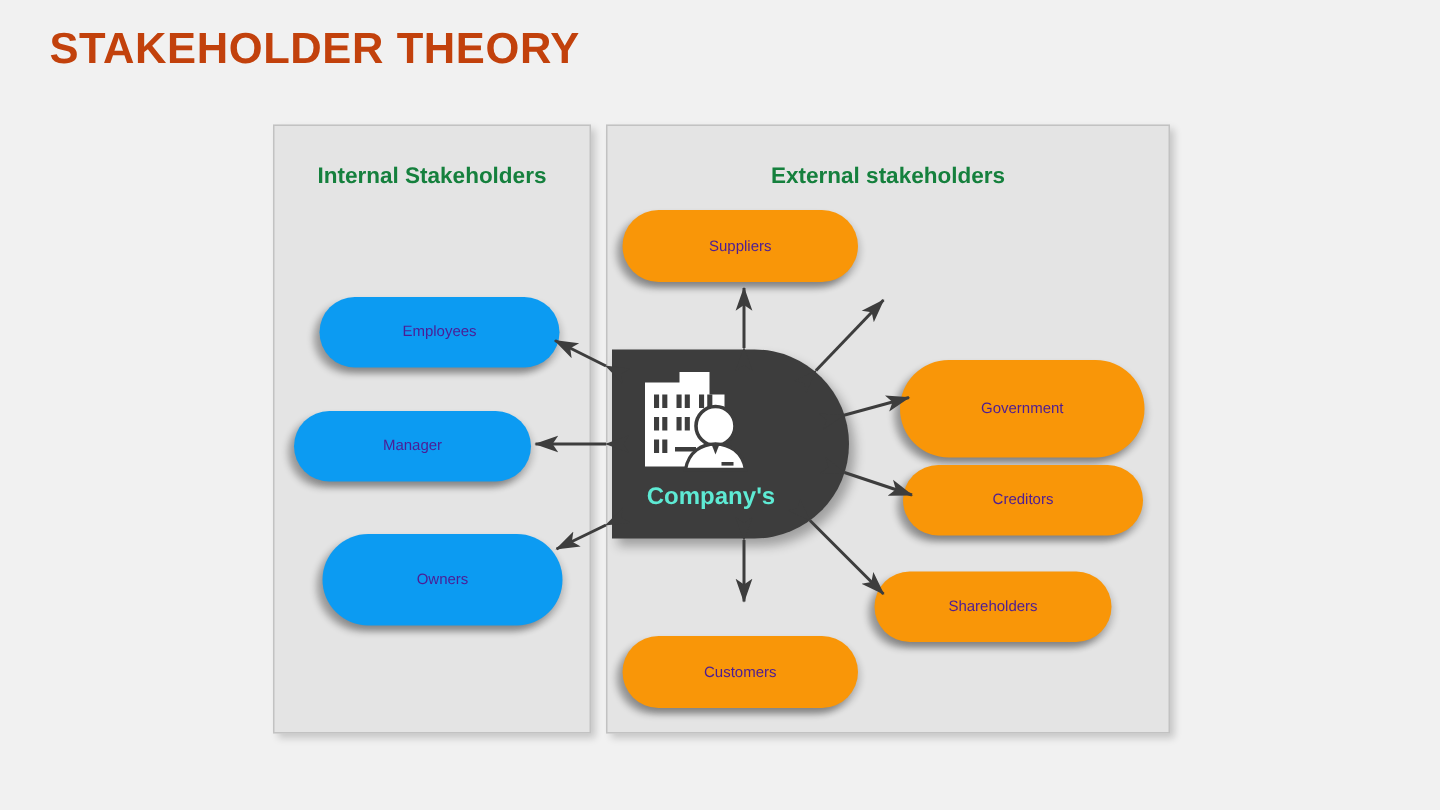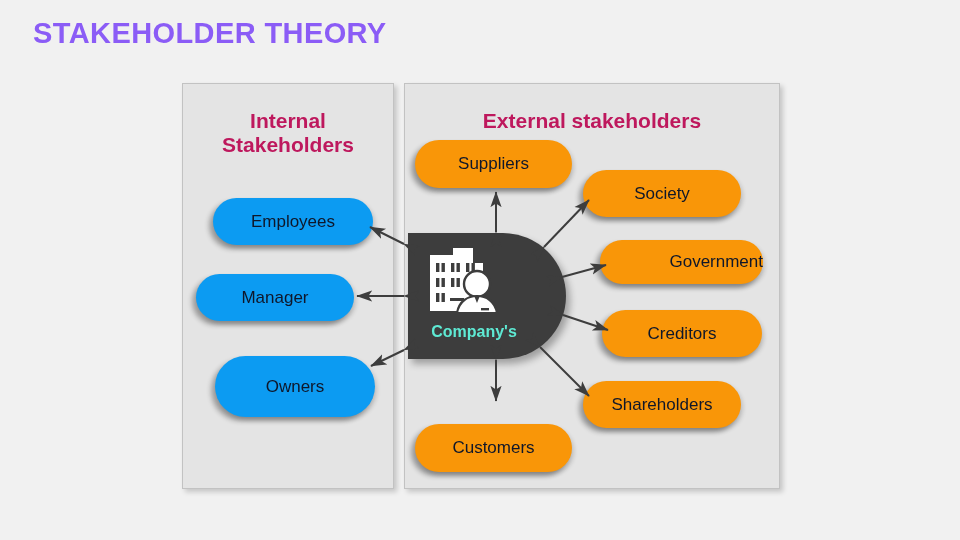--- a/index.html
+++ b/index.html
@@ -20,55 +20,55 @@
     background: #f1f1f1;
   }
 
   
   #title {
     position: absolute;
     left: 33px;
     top: 17px;
     font-size: 29px;
     font-weight: bold;
-    color: #8b5cf6;
+    color: #c2410c;
     letter-spacing: 0.4px;
     white-space: nowrap;
   }
 
   
   .panel {
     position: absolute;
     background: #e4e4e4;
     border: 1px solid #c2c2c2;
     box-shadow: 3px 3px 5px rgba(0,0,0,0.18);
     box-sizing: border-box;
   }
   #panel-internal { left: 182px; top: 83px; width: 212px; height: 406px; }
   #panel-external { left: 404px; top: 83px; width: 376px; height: 406px; }
 
   .panel-title {
     position: absolute;
     top: 25px;
     width: 100%;
     text-align: center;
-    font-size: 21px;
+    font-size: 15px;
     font-weight: bold;
-    color: #be185d;
+    color: #15803d;
   }
 
   
   .pill {
     position: absolute;
     display: flex;
     align-items: center;
     justify-content: center;
     border-radius: 999px;
-    color: #0f172a;
-    font-size: 17px;
+    color: #4c1d95;
+    font-size: 10px;
     font-weight: normal;
     box-sizing: border-box;
     z-index: 5;
   }
   .pill.blue {
     background: #0c9bf2;
     box-shadow: -4px 4px 5px rgba(0,0,0,0.30), 2px 3px 4px rgba(0,0,0,0.16);
   }
   .pill.orange {
     background: #f99608;
@@ -77,21 +77,21 @@
   .pill span { position: relative; z-index: 2; pointer-events: none; }
 
   
   #pill-employees { left: 213px; top: 198px; width: 160px; height: 47px; }
   #pill-manager   { left: 196px; top: 274px; width: 158px; height: 47px; }
   #pill-owners    { left: 215px; top: 356px; width: 160px; height: 61px; }
 
   
   #pill-suppliers    { left: 415px; top: 140px; width: 157px; height: 48px; }
   #pill-society      { left: 583px; top: 170px; width: 158px; height: 47px; }
-  #pill-government   { left: 600px; top: 240px; width: 163px; height: 44px; justify-content: flex-end; }
+  #pill-government   { left: 600px; top: 240px; width: 163px; height: 65px; }
   #pill-creditors    { left: 602px; top: 310px; width: 160px; height: 47px; }
   #pill-shareholders { left: 583px; top: 381px; width: 158px; height: 47px; }
   #pill-customers    { left: 415px; top: 424px; width: 157px; height: 48px; }
 
   
   #company {
     position: absolute;
     left: 408px;
     top: 233px;
     width: 158px;
@@ -174,23 +174,20 @@
   <div class="pill blue" id="pill-employees">
     <span>Employees</span>
   </div>
   <div class="pill blue" id="pill-owners">
     <span>Owners</span>
   </div>
 
   <div class="pill orange" id="pill-suppliers">
     <span>Suppliers</span>
   </div>
-  <div class="pill orange" id="pill-society">
-    <span>Society</span>
-  </div>
   <div class="pill orange" id="pill-government">
     <span>Government</span>
   </div>
   <div class="pill orange" id="pill-shareholders">
     <span>Shareholders</span>
   </div>
   <div class="pill orange" id="pill-creditors">
     <span>Creditors</span>
   </div>
   <div class="pill orange" id="pill-customers">

